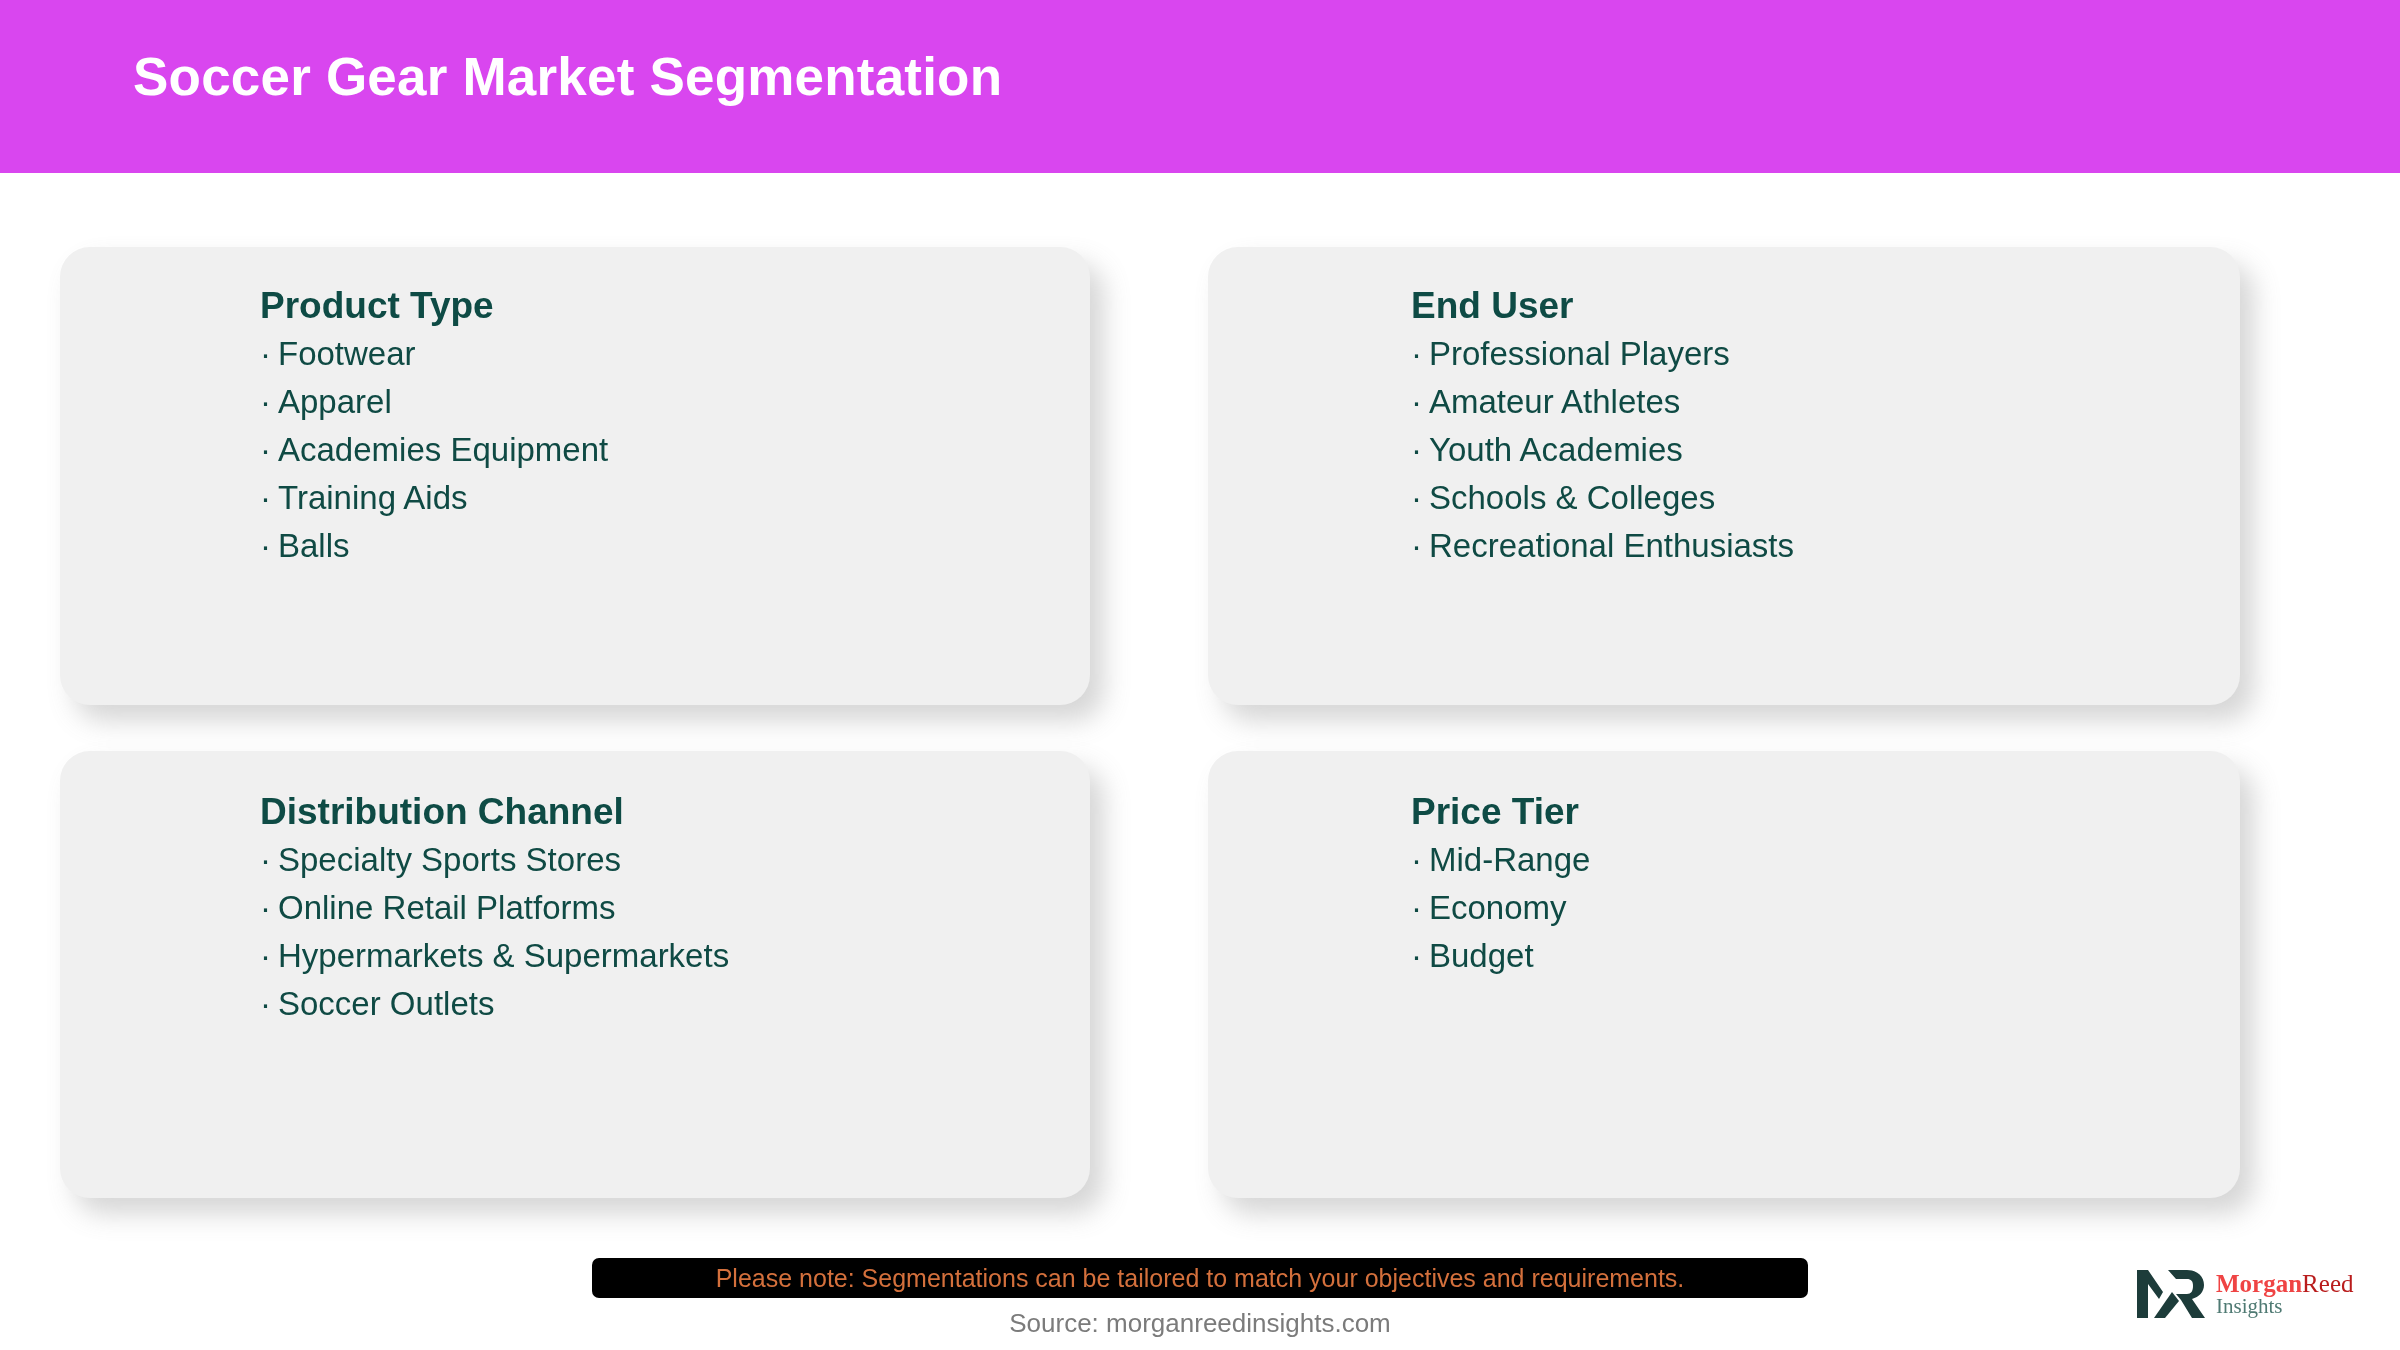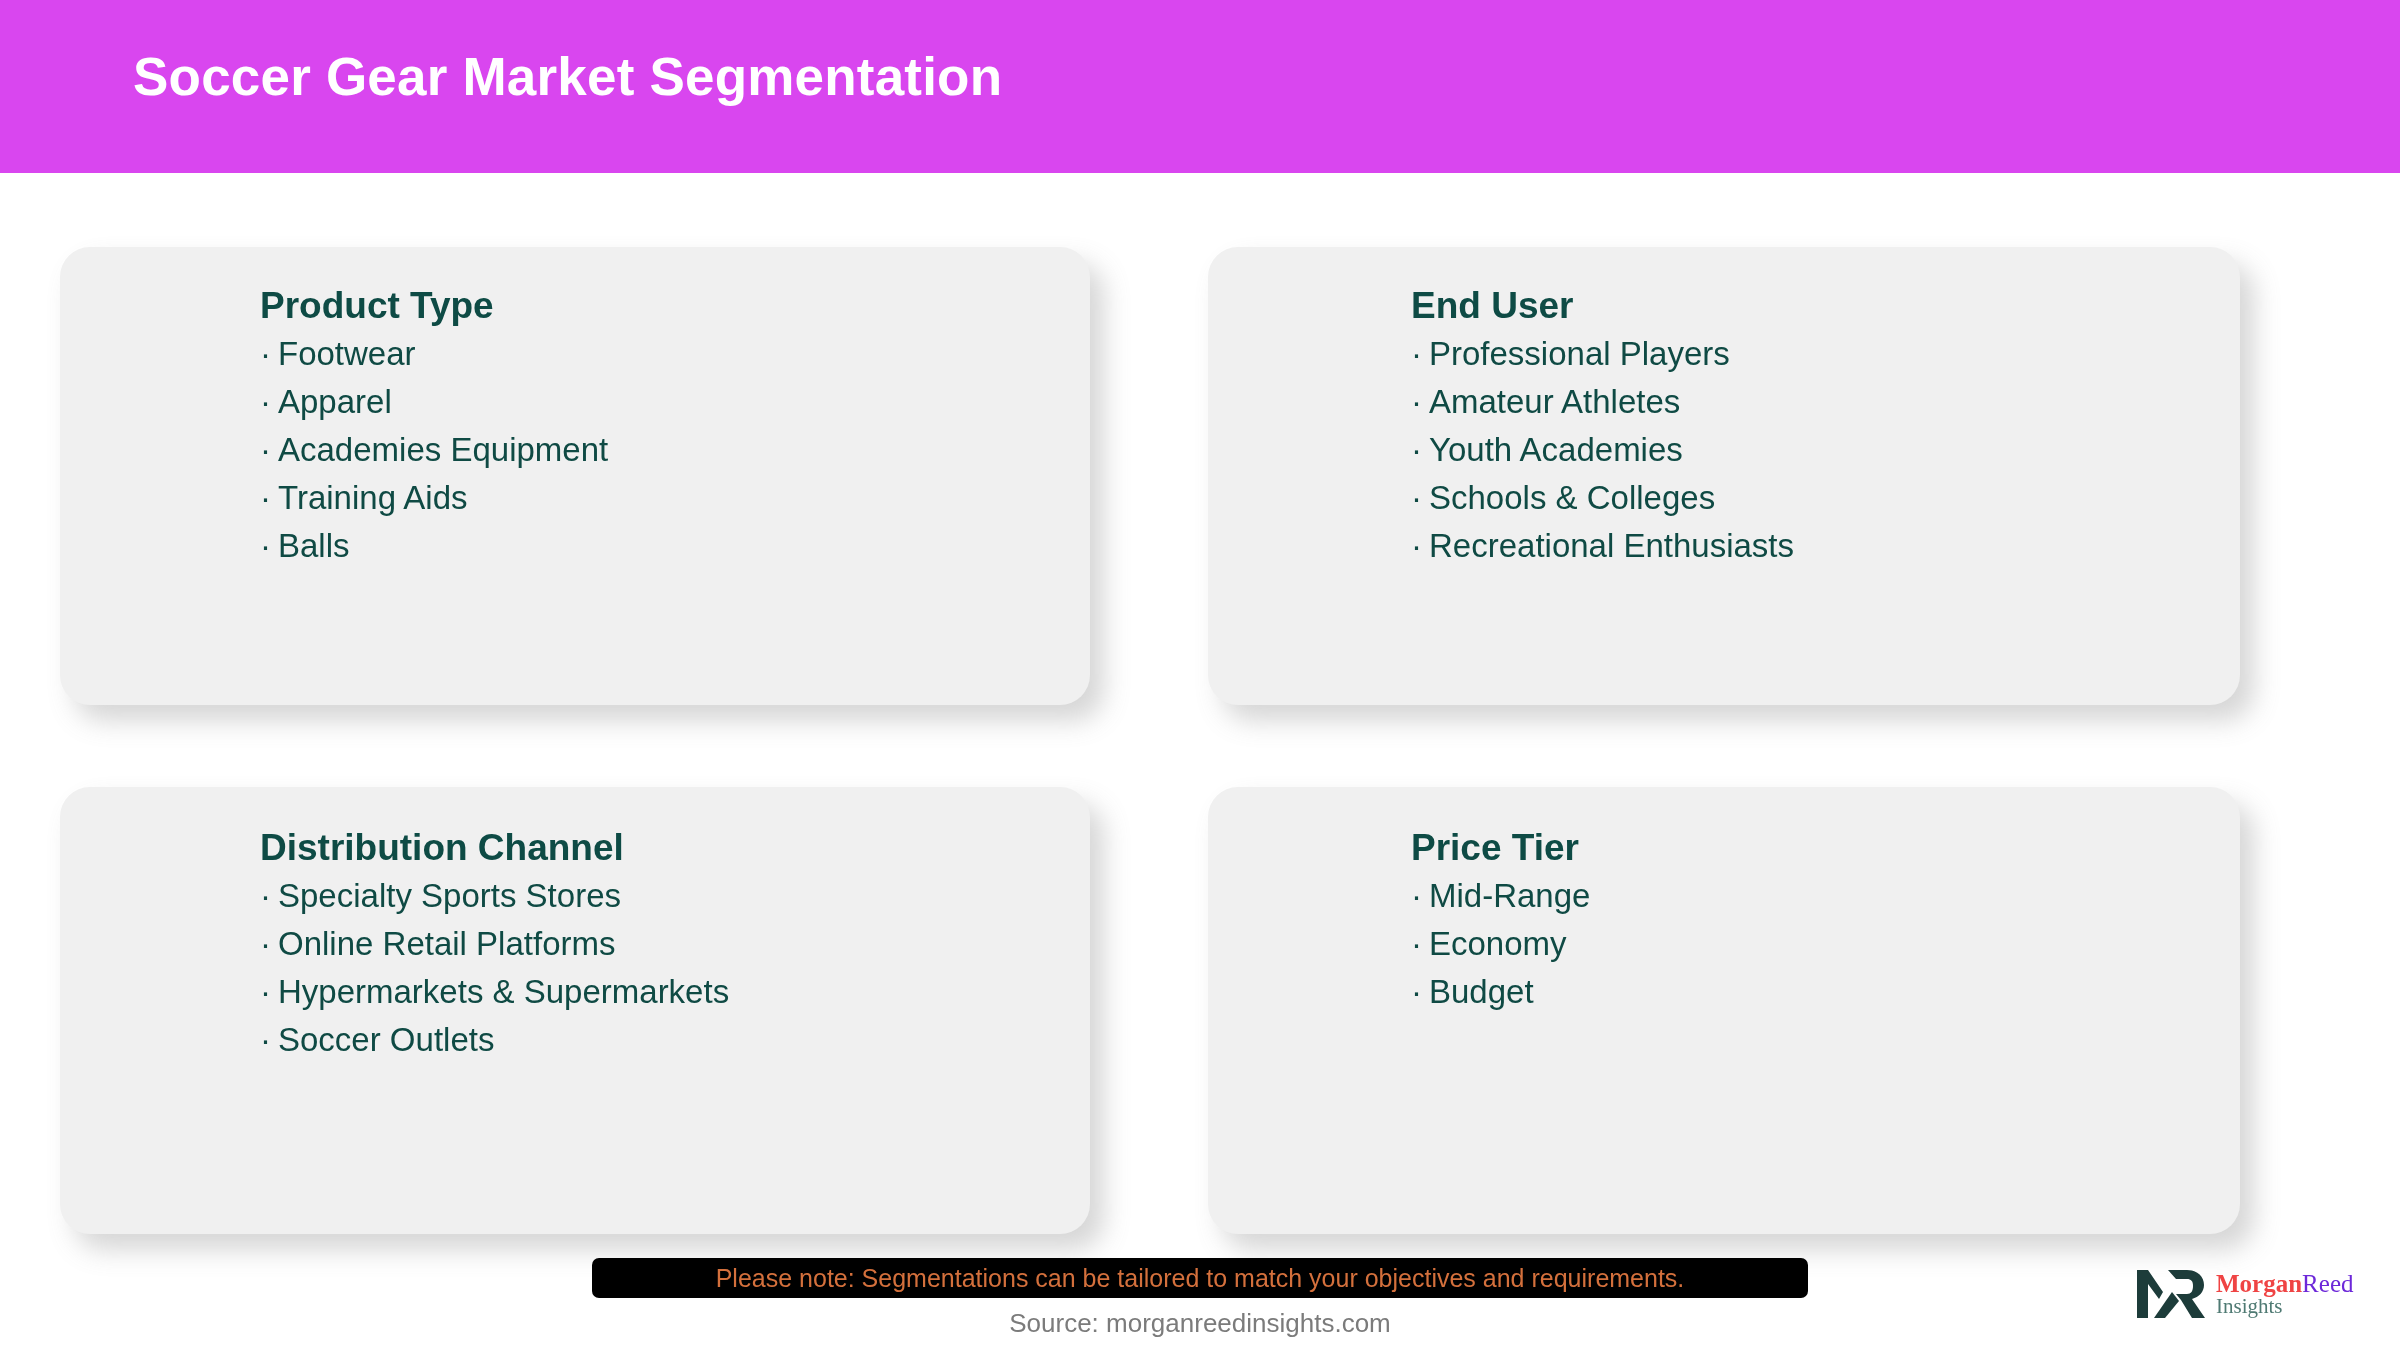--- a/index.html
+++ b/index.html
@@ -47,21 +47,21 @@
     position: absolute;
     background: #f0f0f0;
     border-radius: 30px;
     box-shadow: 14px 16px 26px rgba(120, 120, 120, 0.30);
     box-sizing: border-box;
     padding: 0;
   }
   .card-c0 { left: 60px;   width: 1030px; }
   .card-c1 { left: 1208px; width: 1032px; }
   .card-r0 { top: 74px;  height: 458px; }
-  .card-r1 { top: 614px; height: 447px; text-decoration: underline; }
+  .card-r1 { top: 578px; height: 447px; text-decoration: underline; }
 
   .card-inner {
     position: absolute;
     left: 0;
     right: 0;
     top: 0;
   }
   .card-r0 .card-inner { top: 40px; }
   .card-r1 .card-inner { top: 42px; }
 
@@ -137,21 +137,21 @@
   }
   .logo-mark { display: block; }
   .logo-words {
     display: flex;
     flex-direction: column;
     line-height: 1.02;
     font-family: "Liberation Serif", serif;
   }
   .logo-line1 { font-size: 25px; white-space: nowrap; }
   .logo-morgan { font-weight: bold; color: #ef4444; }
-  .logo-reed { font-weight: normal; color: #6d28d9; }
+  .logo-reed { font-weight: normal; color: #b91c1c; }
   .logo-line2 {
     font-size: 21px;
     color: #4f7a73;
     white-space: nowrap;
   }
 </style>
 </head>
 <body>
 
 <div class="header-band">

